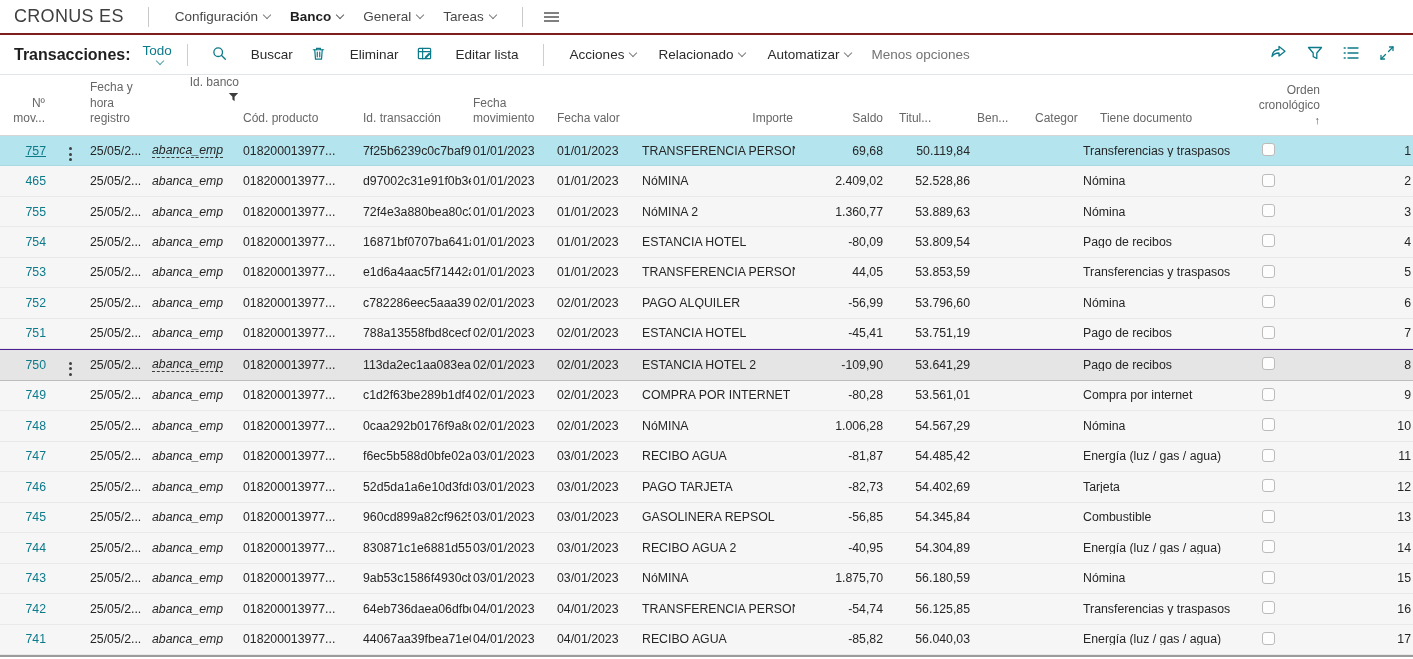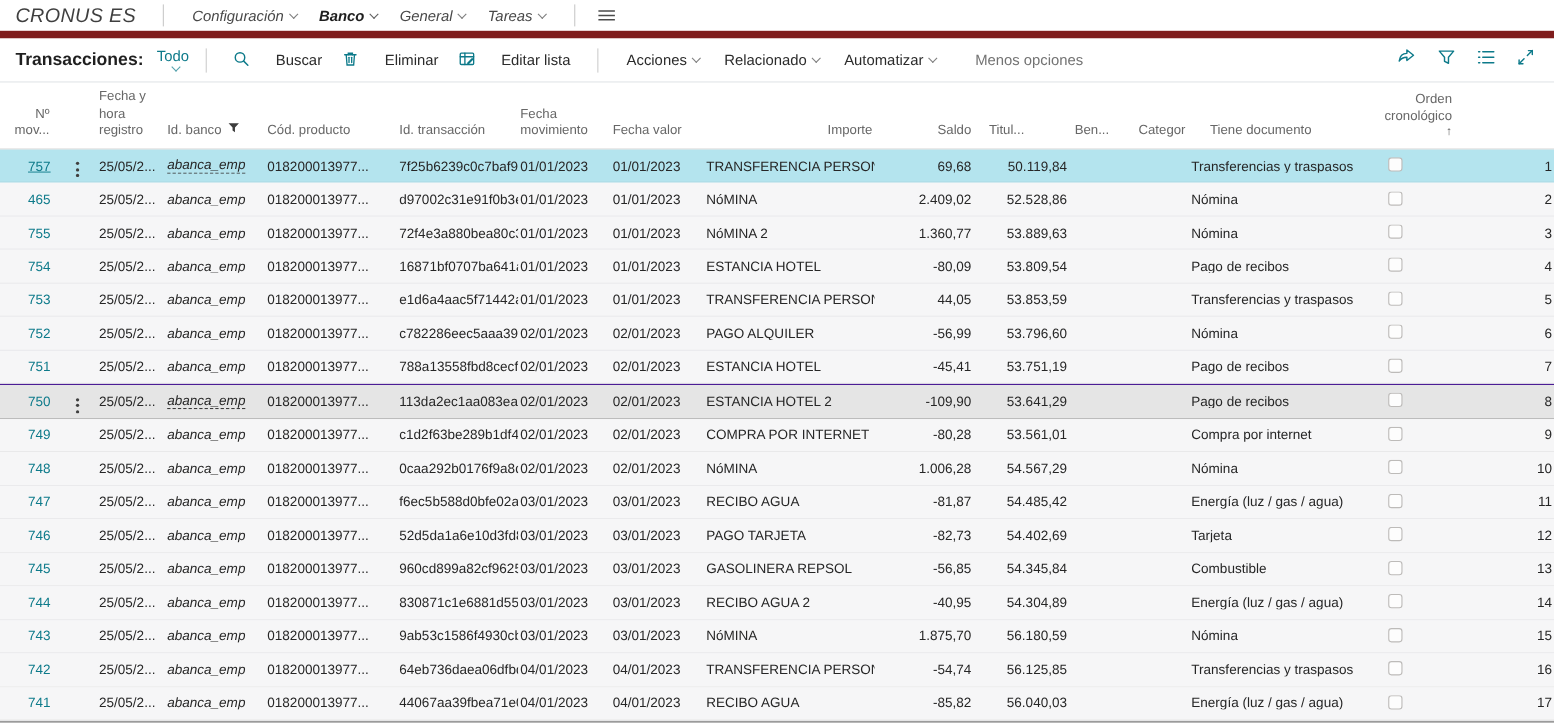--- a/index.html
+++ b/index.html
@@ -1,42 +1,42 @@
 <!DOCTYPE html>
 <html><head>
 <meta charset="utf-8">
 <style>
   * { box-sizing: border-box; margin: 0; padding: 0; }
   html,body { width:1413px; height:659px; overflow:hidden; background:#fff;
               font-family:"Liberation Sans", sans-serif; }
 
   
   .topnav { height:35px; display:flex; align-items:center; padding:0 14px;
-            border-bottom:7px solid #7f1d1d; background:#fff;font-style:italic; }
+            border-bottom:2px solid #7f1d1d; background:#fff; }
   .company { font-size:18px; color:#3f3f3f; letter-spacing:.3px; margin-right:8px; cursor:pointer; }
   .nav-divider { width:1px; height:20px; background:#c9c9c9; margin:0 16px; }
   .nav-item { font-size:13.5px; color:#484848; margin:0 10px; display:inline-flex;
               align-items:center; cursor:pointer; white-space:nowrap; }
   .nav-item.bold { font-weight:bold; color:#1e1e1e; }
   .chev { width:6px; height:6px; border-right:1.3px solid currentColor; border-bottom:1.3px solid currentColor;
           transform:rotate(45deg); display:inline-block; margin-left:6px; margin-bottom:3px; opacity:.7; }
   .burger { display:inline-flex; cursor:pointer; margin-left:4px; }
 
   
   .toolbar { height:40px; display:flex; align-items:center; padding:0 14px;
              border-bottom:1px solid #e2e5e8; background:#fff; }
   .tb-caption { font-weight:bold; font-size:16px; color:#1f1f1f; margin-right:12px; white-space:nowrap; }
   .tb-filter { color:#0d7a8a; font-size:13.5px; display:inline-flex; align-items:center; cursor:pointer;flex-direction:column; }
   .tb-divider { width:1px; height:22px; background:#cecece; margin:0 15px; }
   button { background:none; border:none; font:inherit; cursor:pointer; }
   .tb-btn { display:inline-flex; align-items:center; gap:24px; font-size:13.5px; color:#2b2b2b; margin:0 9px; }
   .tb-menu { display:inline-flex; align-items:center; font-size:13.5px; color:#2b2b2b; margin:0 11px;
              cursor:pointer; white-space:nowrap; }
   .tb-menu .chev { opacity:.6; }
-  .tb-less { color:#737373; font-size:13.5px; margin-left:24px; white-space:nowrap; }
+  .tb-less { color:#737373; font-size:13.5px; margin-left:9px; white-space:nowrap; }
   .tb-right { margin-left:auto; display:flex; align-items:center; gap:20px; padding-right:4px; }
   .tb-right button { display:inline-flex; }
 
   
   .grid-cols { display:grid;
     grid-template-columns:47px 41px 63px 90px 120px 110px 84px 85px 155px 90px 87px 58px 48px 162px 90px 83px; }
   .thead { height:61px; border-bottom:1px solid #d6d6d6; }
   .th { display:flex; align-items:flex-end; padding:0 2px 8px 2px; font-size:12px; color:#676767;
         line-height:1.3; overflow:hidden; cursor:pointer; }
   .th.right { justify-content:flex-end; text-align:right; }
@@ -203,21 +203,21 @@
 </div>
 
 <div class="thead grid-cols">
   <div class="th right">
       <span>Nº mov...</span>
     </div>
   <div class="th"></div>
   <div class="th">
       <span>Fecha y hora registro</span>
     </div>
-  <div class="th" style="padding-left:1px;">
+  <div class="th" style="padding-left:1px;flex-direction:column;">
     <span>Id. banco</span>
     <span class="funnel-wrap">
       <svg width="11" height="10" viewBox="0 0 11 10">
           <path d="M.8 1h9.4L6.6 4.8v4.4L4.4 7.6V4.8z" fill="#3d3d3d"></path>
         </svg>
     </span>
   </div>
   <div class="th">
       <span>Cód. producto</span>
     </div>

